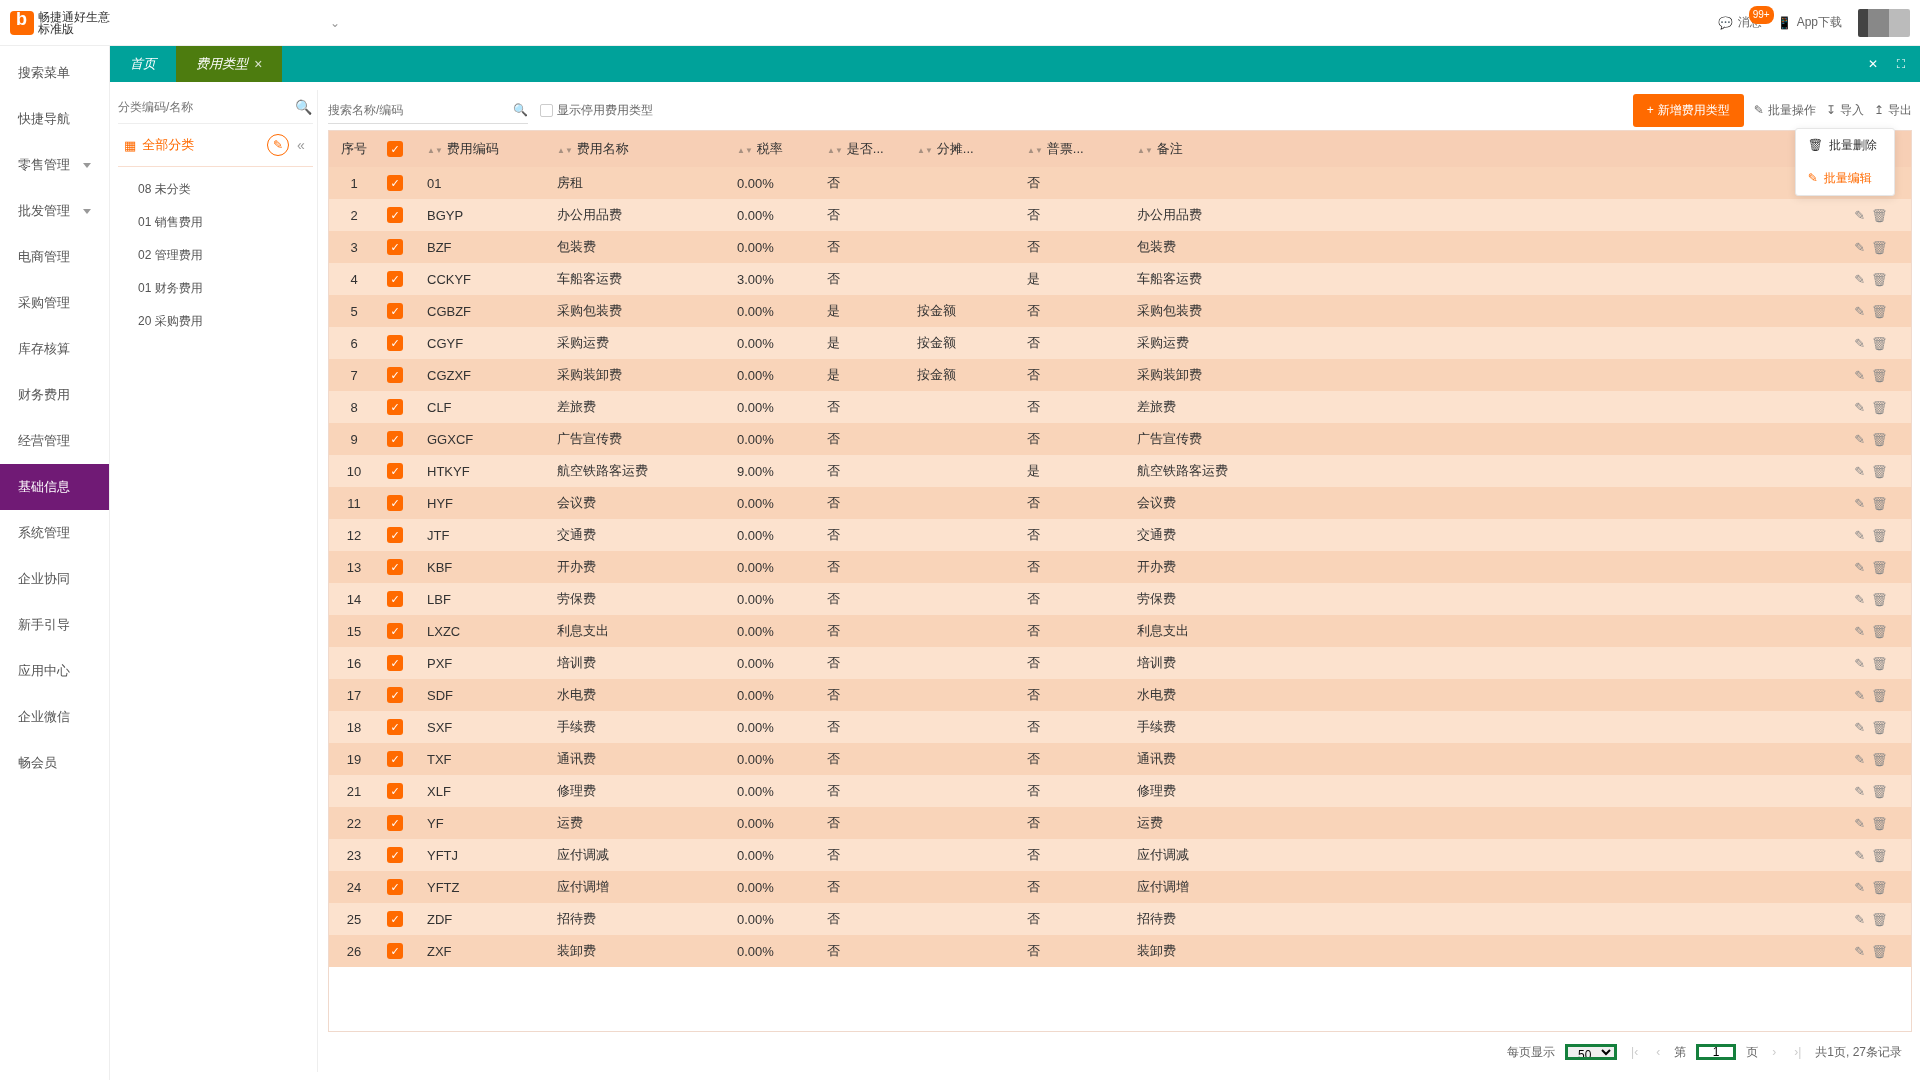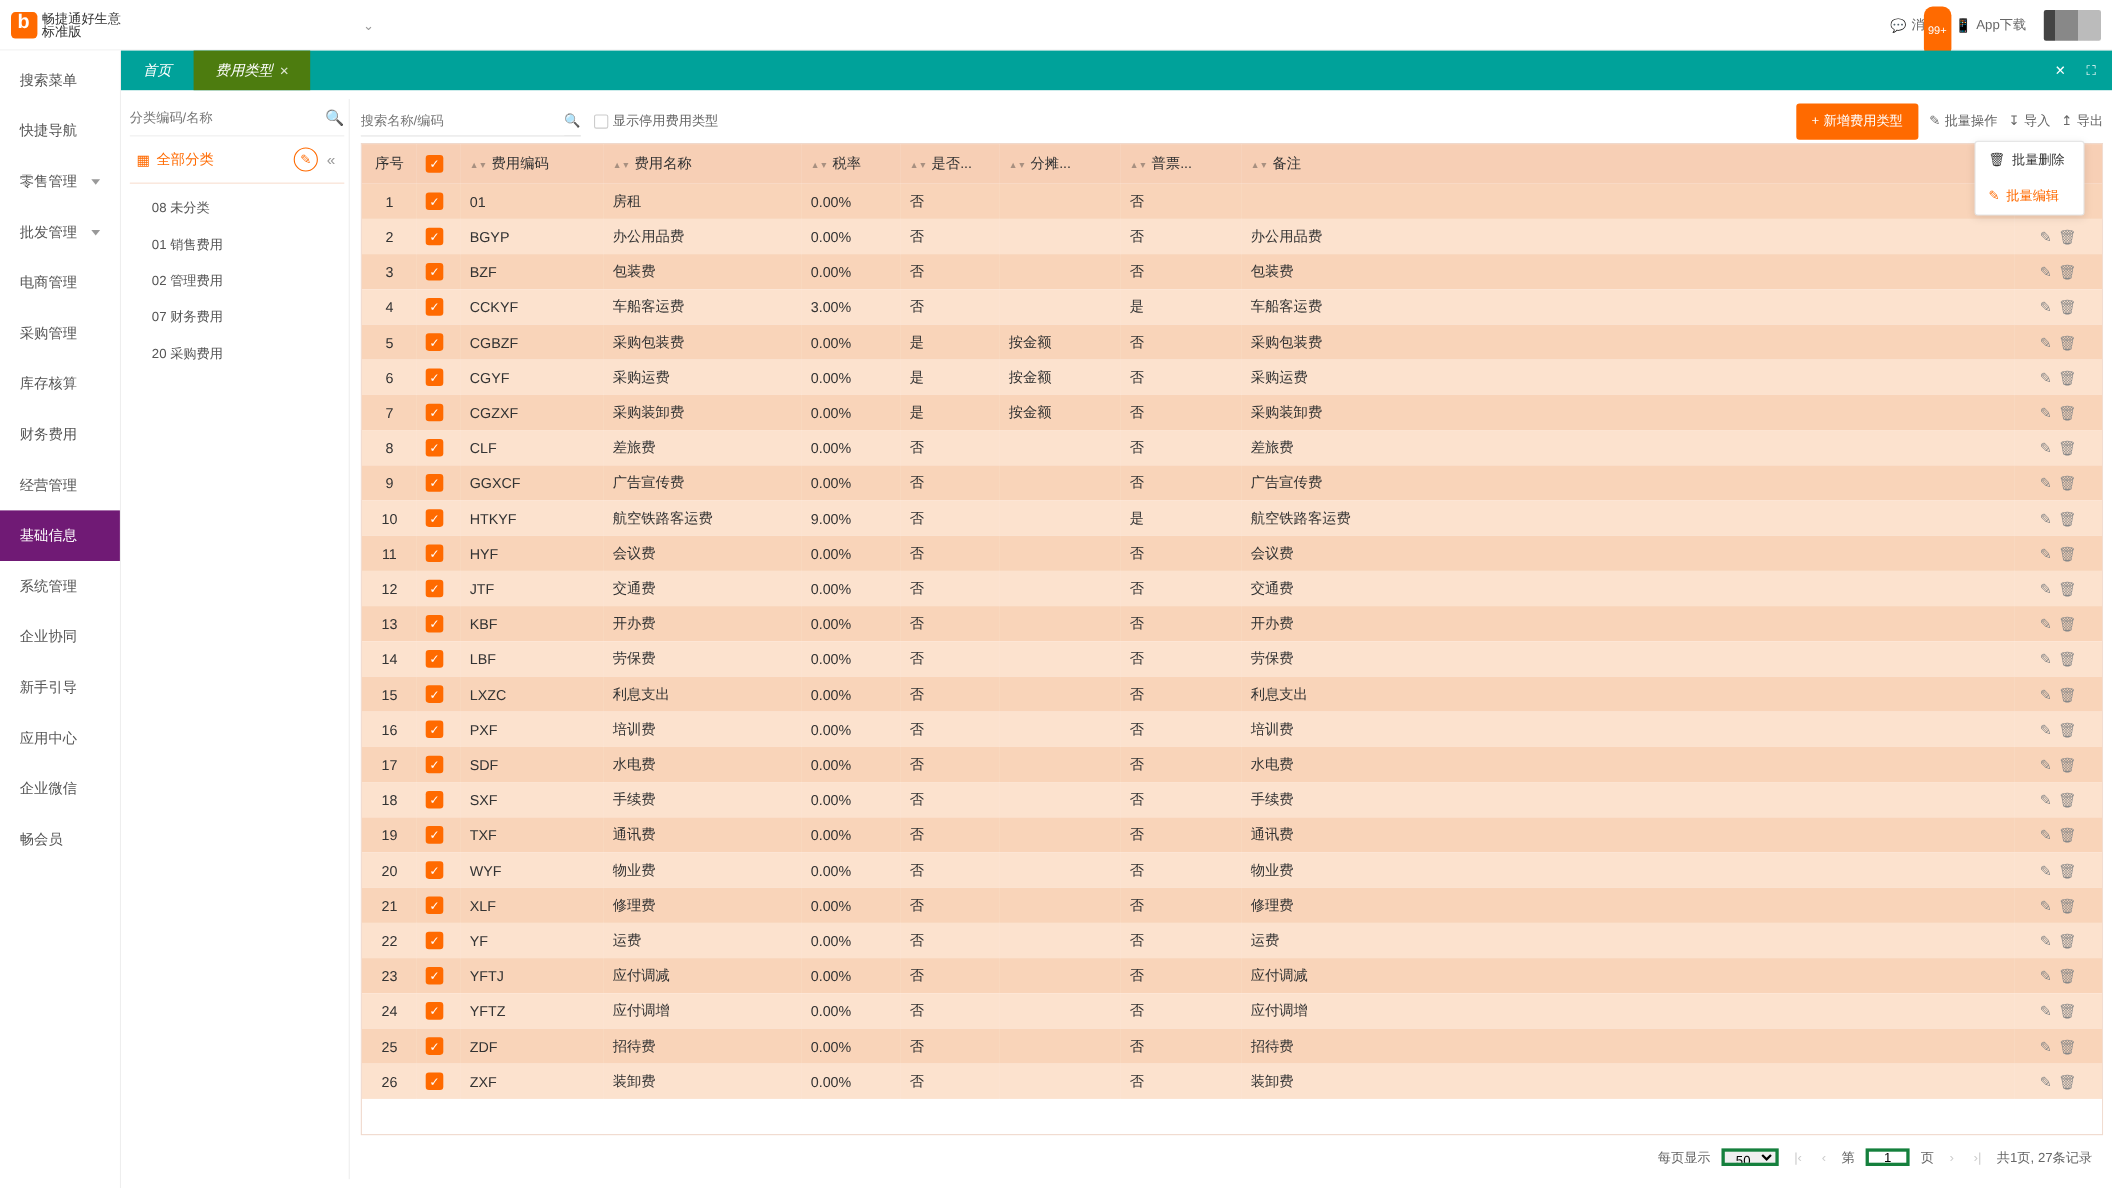--- a/index.html
+++ b/index.html
@@ -4,21 +4,21 @@
 <style>
 * { box-sizing: border-box; margin: 0; padding: 0; }
 body { font-family: "Microsoft YaHei", -apple-system, sans-serif; font-size: 12px; color: #333; background: #fff; width: 1920px; height: 1080px; overflow: hidden; }
 .top-bar { height: 46px; display: flex; align-items: center; padding: 0 10px; border-bottom: 1px solid #eee; }
 .logo-area { width: 110px; display: flex; align-items: center; gap: 4px; }
 .logo-icon { width: 24px; height: 24px; background: linear-gradient(135deg,#ff6a00,#ff6a00); border-radius: 4px; position: relative; }
 .logo-icon::after { content: 'b'; position: absolute; color: #fff; font-weight: bold; font-size: 18px; left: 6px; top: -2px; }
 .company-sel { flex: 0 0 220px; display: flex; align-items: center; height: 100%; padding-left: 10px; color: #999; }
 .top-right { margin-left: auto; display: flex; align-items: center; gap: 16px; }
 .top-item { display: flex; align-items: center; gap: 4px; color: #666; cursor: pointer; position: relative; }
-.badge { position: absolute; top: -8px; right: -12px; background: #ff6a00; color: #fff; border-radius: 8px; padding: 16px 4px; font-size: 10px; line-height: 14px; }
+.badge { position: absolute; top: -8px; right: -12px; background: #ff6a00; color: #fff; border-radius: 8px; padding: 2px 4px; font-size: 10px; line-height: 14px; }
 .avatar { width: 52px; height: 28px; background: linear-gradient(90deg,#444 0,#444 20%,#888 20%,#888 60%,#bbb 60%); border-radius: 2px; }
 .main-wrap { display: flex; height: calc(100% - 46px); }
 .left-nav { width: 110px; background: #fff; border-right: 1px solid #eee; padding-top: 4px; }
 .left-nav .nav-item { padding: 14px 18px; color: #555; cursor: pointer; display: flex; align-items: center; justify-content: space-between; font-size: 13px; }
 .left-nav .nav-item.active { background: #701a75; color: #fff; }
 .caret { width: 0; height: 0; border-left: 4px solid transparent; border-right: 4px solid transparent; border-top: 5px solid #999; }
 .content { flex: 1; display: flex; flex-direction: column; }
 .tab-bar { height: 36px; background: #00a29a; display: flex; align-items: stretch; position: relative; }
 .tab { padding: 0 20px; color: #fff; display: flex; align-items: center; gap: 6px; cursor: pointer; font-size: 13px; font-style: italic; }
 .tab.active { background: #4d7c0f; }
@@ -173,21 +173,21 @@
           </div>
           <div class="edit-btn">
               <span class="ico">✎</span>
             </div>
           <div class="collapse-btn">«</div>
         </div>
         <div class="tree-list" id="treelist">
             <div class="tree-item">08 未分类</div>
             <div class="tree-item">01 销售费用</div>
             <div class="tree-item">02 管理费用</div>
-            <div class="tree-item">07 财务费用</div>
+            <div class="tree-item">01 财务费用</div>
             <div class="tree-item">20 采购费用</div>
           </div>
       </div>
       <div class="table-panel">
         <div class="toolbar">
           <div class="tbl-search">
             <input placeholder="搜索名称/编码" style="">
             <span class="sicon ico">🔍</span>
           </div>
           <label class="chk-wrap">
@@ -462,32 +462,20 @@
                   <td>TXF</td>
                   <td>通讯费</td>
                   <td>0.00%</td>
                   <td>否</td>
                   <td></td>
                   <td>否</td>
                   <td>通讯费</td>
                   <td style="text-align:center;"><span class="row-act">✎</span><span class="row-act">🗑</span></td>
                 </tr>
                 <tr>
-                  <td class="seq">20</td>
-                  <td><span class="chk">✓</span></td>
-                  <td>WYF</td>
-                  <td>物业费</td>
-                  <td>0.00%</td>
-                  <td>否</td>
-                  <td></td>
-                  <td>否</td>
-                  <td>物业费</td>
-                  <td style="text-align:center;"><span class="row-act">✎</span><span class="row-act">🗑</span></td>
-                </tr>
-                <tr>
                   <td class="seq">21</td>
                   <td><span class="chk">✓</span></td>
                   <td>XLF</td>
                   <td>修理费</td>
                   <td>0.00%</td>
                   <td>否</td>
                   <td></td>
                   <td>否</td>
                   <td>修理费</td>
                   <td style="text-align:center;"><span class="row-act">✎</span><span class="row-act">🗑</span></td>

